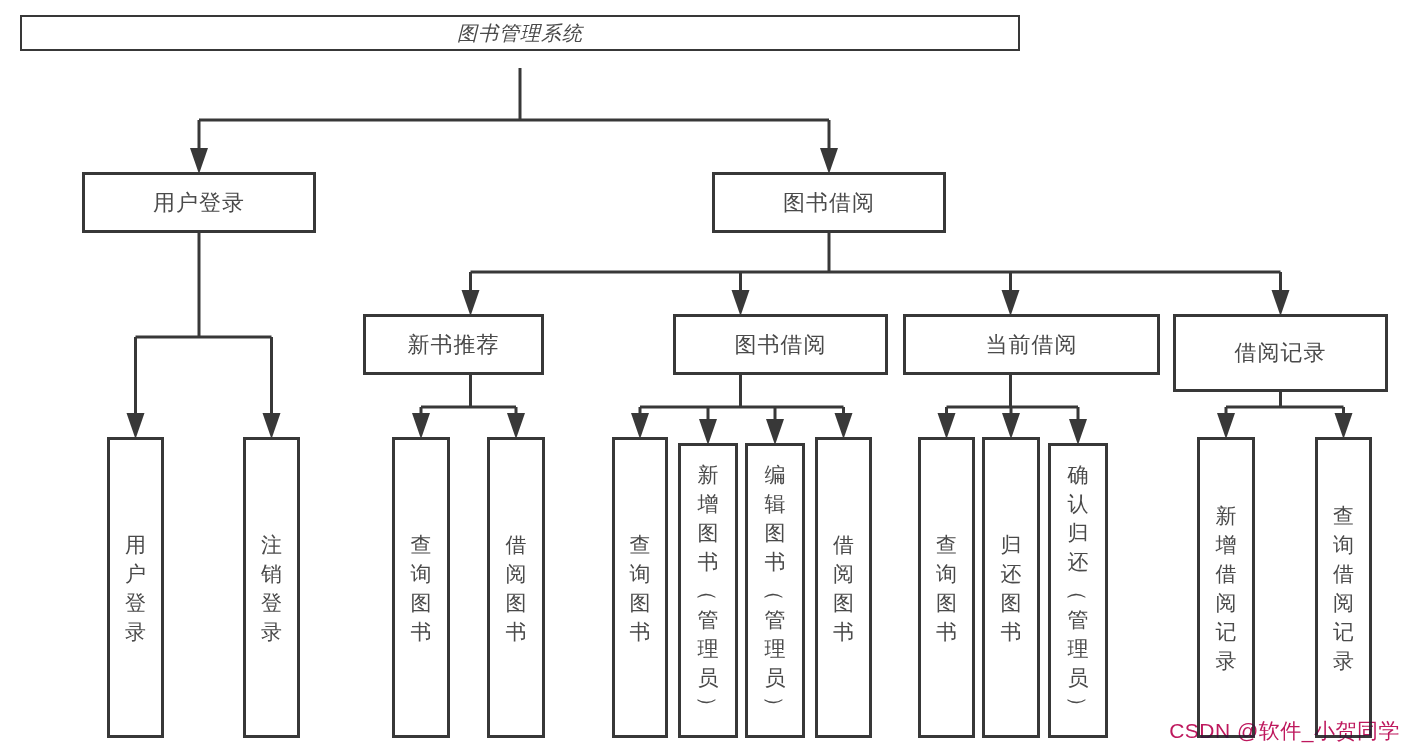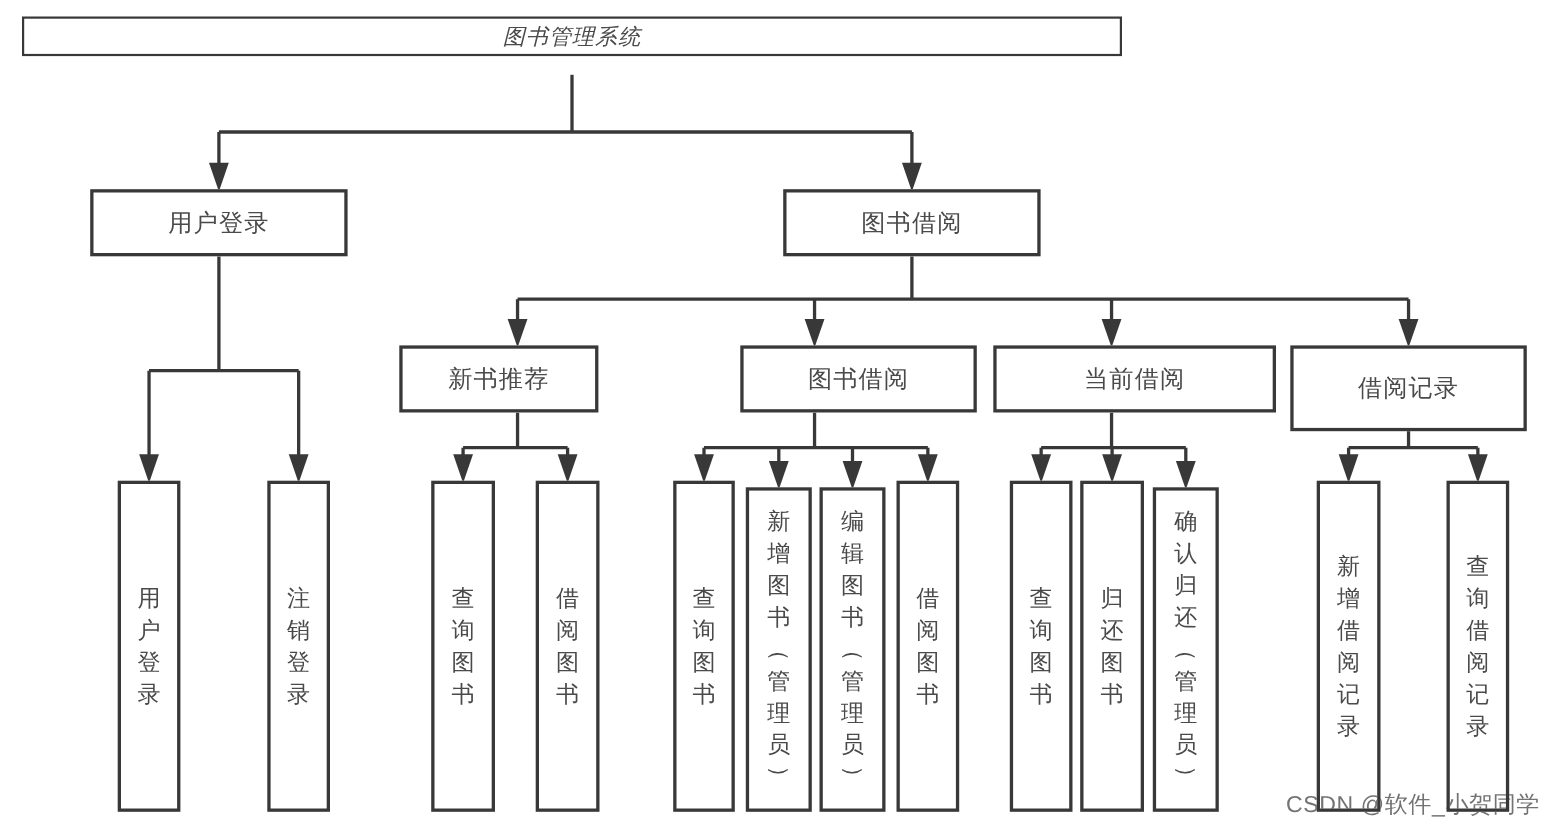--- a/index.html
+++ b/index.html
@@ -266,14 +266,14 @@
         <span class="label">
           <span class="vchar">查</span>
           <span class="vchar">询</span>
           <span class="vchar">借</span>
           <span class="vchar">阅</span>
           <span class="vchar">记</span>
           <span class="vchar">录</span>
         </span>
       </div>
     </div>
-  <div id="watermark" title="CSDN @软件_小贺同学" style="color: #737373;">CSDN @软件_小贺同学</div>
+  <div id="watermark" title="CSDN @软件_小贺同学" style="color: #be185d;">CSDN @软件_小贺同学</div>
 </div>
 
 </body></html>

